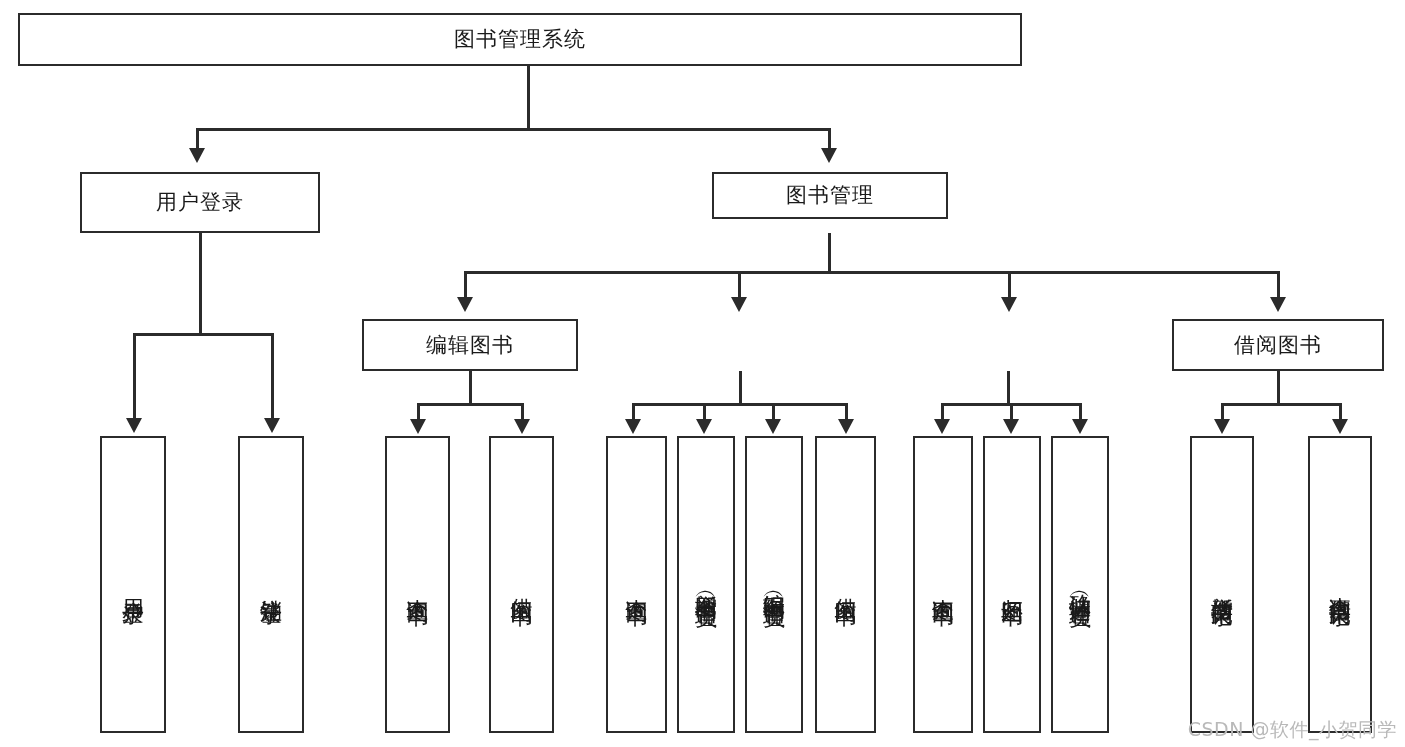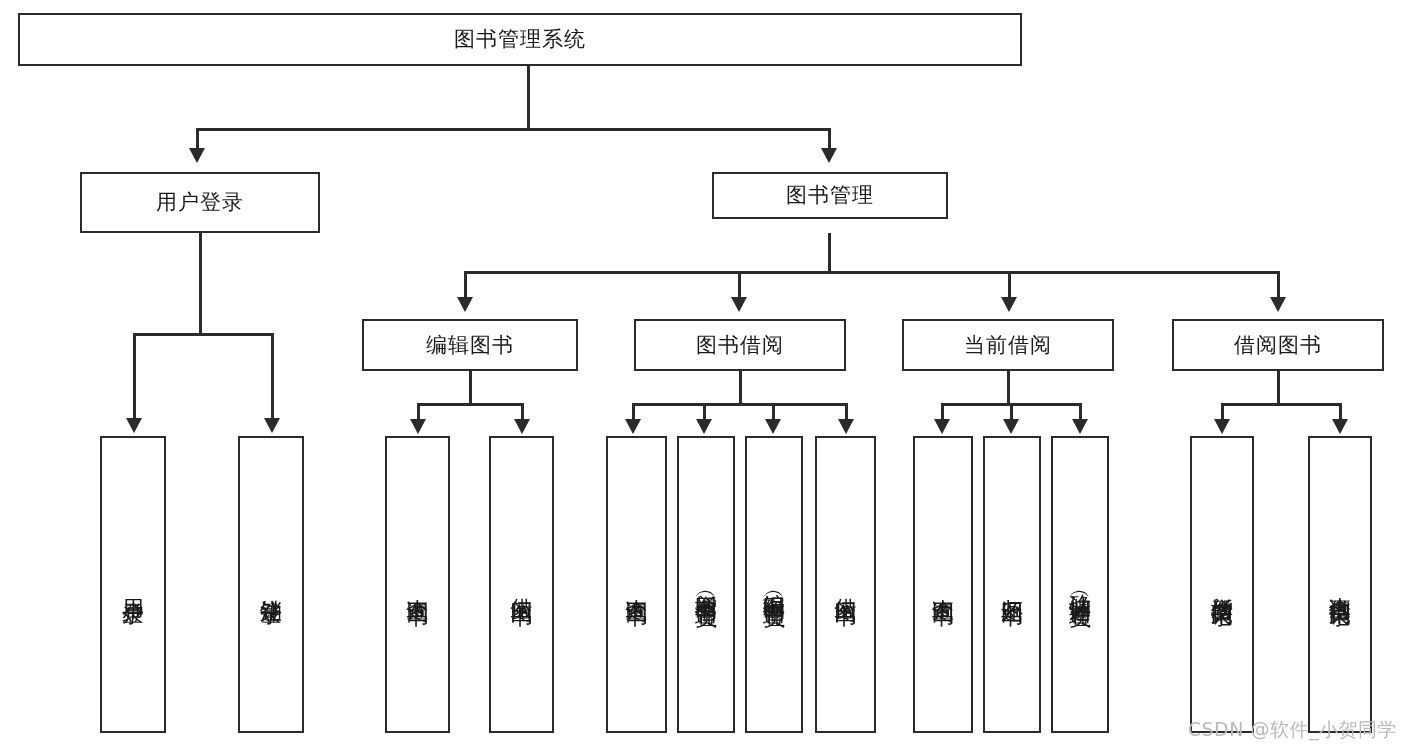--- a/index.html
+++ b/index.html
@@ -127,27 +127,21 @@
   <div class="vline" style="left:1008px; top:271px; height:28px;"></div>
   <div class="arrow" style="left:1001px; top:297px;"></div>
 
   <div class="vline" style="left:1277px; top:271px; height:28px;"></div>
   <div class="arrow" style="left:1270px; top:297px;"></div>
 
   <div class="node" style="left:362px; top:319px; width:216px; height:52px;">
     <span class="label">编辑图书</span>
   </div>
 
-  <div class="node" style="left:634px; top:319px; width:212px; height:52px;">
-    <span class="label">图书借阅</span>
-  </div>
-
-  <div class="node" style="left:902px; top:319px; width:212px; height:52px;">
-    <span class="label">当前借阅</span>
-  </div>
+
 
   <div class="node" style="left:1172px; top:319px; width:212px; height:52px;">
     <span class="label">借阅图书</span>
   </div>
 
   <div class="vline" style="left:469px; top:371px; height:34px;"></div>
   <div class="hline" style="left:417px; top:403px; width:106px;"></div>
   <div class="vline" style="left:417px; top:403px; height:18px;"></div>
   <div class="arrow" style="left:410px; top:419px;"></div>
   <div class="vline" style="left:521px; top:403px; height:18px;"></div>

